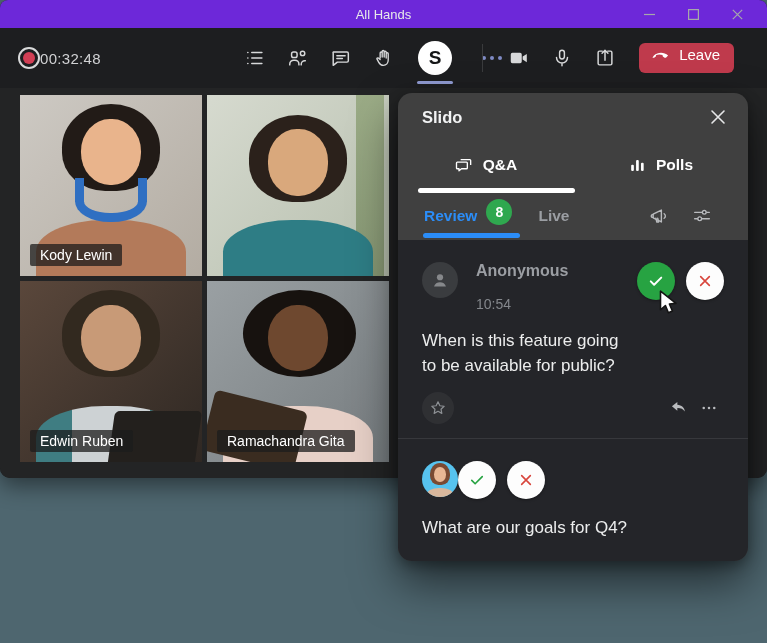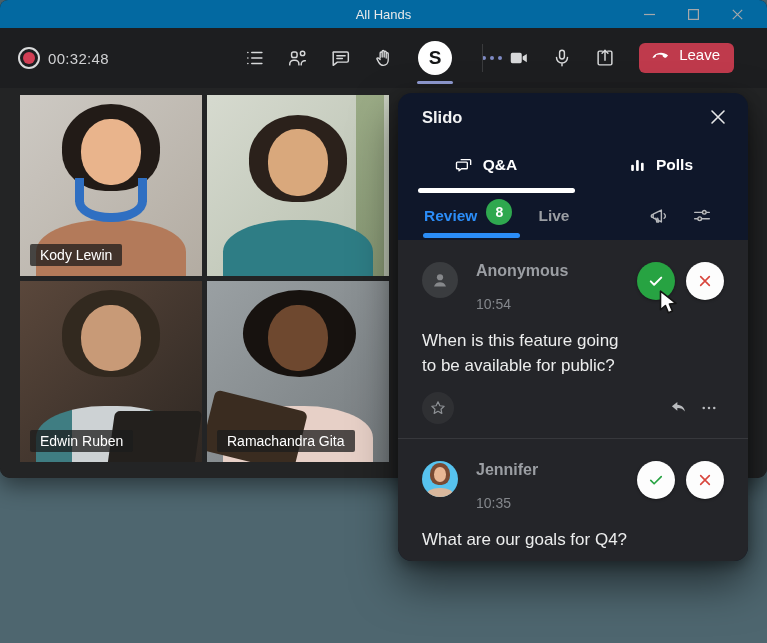--- a/index.html
+++ b/index.html
@@ -4,32 +4,32 @@
 <style>
   * { margin:0; padding:0; box-sizing:border-box; }
   html,body { width:767px; height:643px; overflow:hidden; }
   body { background:var(--c-desktop-teal,#4e666f); font-family:"Liberation Sans", sans-serif; position:relative; }
   button { font-family:inherit; border:none; background:none; cursor:pointer; }
   svg { display:block; }
 
   
   .meeting-window { position:absolute; left:0; top:0; width:767px; height:478px;
     background:#1b1c1e; border-radius:8px 8px 10px 10px; box-shadow:0 8px 22px rgba(0,0,0,.45); }
-  .titlebar { position:absolute; left:0; top:0; right:0; height:28px; background:#0369a1;
+  .titlebar { position:absolute; left:0; top:0; right:0; height:28px; background:#6d28d9;
     border-radius:8px 8px 0 0; display:flex; align-items:center; }
   .win-title { position:absolute; left:0; right:0; text-align:center; color:#e8e9ea; font-size:13px; }
   .win-controls { position:absolute; right:8px; top:0; height:28px; display:flex; }
   .win-btn { width:44px; height:28px; display:flex; align-items:center; justify-content:center; color:#a6a8aa; }
 
   .toolbar { position:absolute; left:0; top:28px; right:0; height:60px; background:#1d1e20; }
   .tb-left { position:absolute; left:18px; top:0; height:60px; display:flex; align-items:center; }
   .rec-ring { width:22px; height:22px; border:2px solid #d9dadb; border-radius:50%;
     display:flex; align-items:center; justify-content:center; }
   .rec-dot { width:12px; height:12px; border-radius:50%; background:var(--c-record-red,#d23f55); }
-  .timer { margin-left:8px; color:#d0d1d3; font-size:15px; letter-spacing:.3px; }
+  .timer { margin-left:0; color:#d0d1d3; font-size:15px; letter-spacing:.3px; }
 
   .tb-center { position:absolute; left:240px; top:0; height:60px; display:flex; align-items:center; gap:13px; }
   .tb-right { position:absolute; right:33px; top:0; height:60px; display:flex; align-items:center; gap:13px; }
   .tb-btn { width:30px; height:30px; display:flex; align-items:center; justify-content:center; color:#d8d9da; border-radius:6px; }
   .slido-app { position:relative; width:34px; height:34px; margin:0 6px; }
   .slido-circle { width:34px; height:34px; border-radius:50%; background:#fff; color:#151617;
     font-size:19px; font-weight:bold; display:flex; align-items:center; justify-content:center; }
   .slido-underline { position:absolute; left:-1px; bottom:-9px; width:36px; height:3.5px;
     border-radius:2px; background:var(--c-slido-accent,#8f9ad1); }
   .more-dots { display:flex; gap:4px; margin:0 6px; }
@@ -54,21 +54,21 @@
   .tile[data-tile="2"] .prop { position:absolute; bottom:-4%; right:2%; width:48%; height:32%;
     background:var(--prop); transform:skewX(-8deg); border-radius:5px; }
   .tile[data-tile="2"] .torso { background:linear-gradient(90deg,var(--top2) 0 24%,var(--top) 24% 76%,var(--top2) 76%); }
   .tile[data-tile="3"] .prop { position:absolute; bottom:0%; left:0%; width:52%; height:34%;
     background:var(--prop); transform:rotate(14deg); border-radius:6px; }
   .tile[data-tile="3"] .hair { width:62%; left:20%; border-radius:50%; }
   .name-tag { position:absolute; left:10px; bottom:10px; background:rgba(28,28,28,.75); color:#fff;
     font-size:14px; padding:3px 10px; border-radius:2px; white-space:nowrap; }
 
   
-  .slido-panel { position:absolute; left:398px; top:93px; width:350px; height:468px; background:#0f172a;
+  .slido-panel { position:absolute; left:398px; top:93px; width:350px; height:468px; background:#404040;
     border-radius:14px; box-shadow:0 22px 45px rgba(0,0,0,.55), 0 4px 14px rgba(0,0,0,.35); z-index:10; }
   .panel-title { position:absolute; left:24px; top:15px; color:#f2f3f4; font-size:16.5px; font-weight:600; }
   .panel-close { position:absolute; right:16px; top:10px; width:28px; height:28px;
     display:flex; align-items:center; justify-content:center; color:#e6e7e8; }
 
   .main-tabs { position:absolute; left:0; right:0; top:52px; height:40px; display:flex; }
   .main-tab { flex:1; display:flex; align-items:center; justify-content:center; gap:9px;
     color:#fff; font-size:15.5px; font-weight:600; }
   .qa-underline { position:absolute; left:20px; top:95px; width:157px; height:5px; border-radius:3px; background:#fff; }
 
@@ -346,24 +346,20 @@
       </div>
     </article>
 
     <article class="qa-item">
       <div class="qa-head">
         <div class="avatar photo">
           <div class="ph-hair"></div>
           <div class="ph-face"></div>
           <div class="ph-torso"></div>
         </div>
-        <div class="qa-meta">
-          <div class="qa-author">Jennifer</div>
-          <div class="qa-time">10:35</div>
-        </div>
         <button class="round-btn approve">
           <svg width="18" height="18" viewBox="0 0 24 24" fill="none" stroke="currentColor" stroke-width="2.2" stroke-linecap="round" stroke-linejoin="round">
               <path d="M5 12.5l4.5 4.5L19 7.5"></path>
             </svg>
         </button>
         <button class="round-btn dismiss">
           <svg width="16" height="16" viewBox="0 0 24 24" fill="none" stroke="currentColor" stroke-width="2.4" stroke-linecap="round">
               <path d="M5.5 5.5l13 13M18.5 5.5l-13 13"></path>
             </svg>
         </button>

